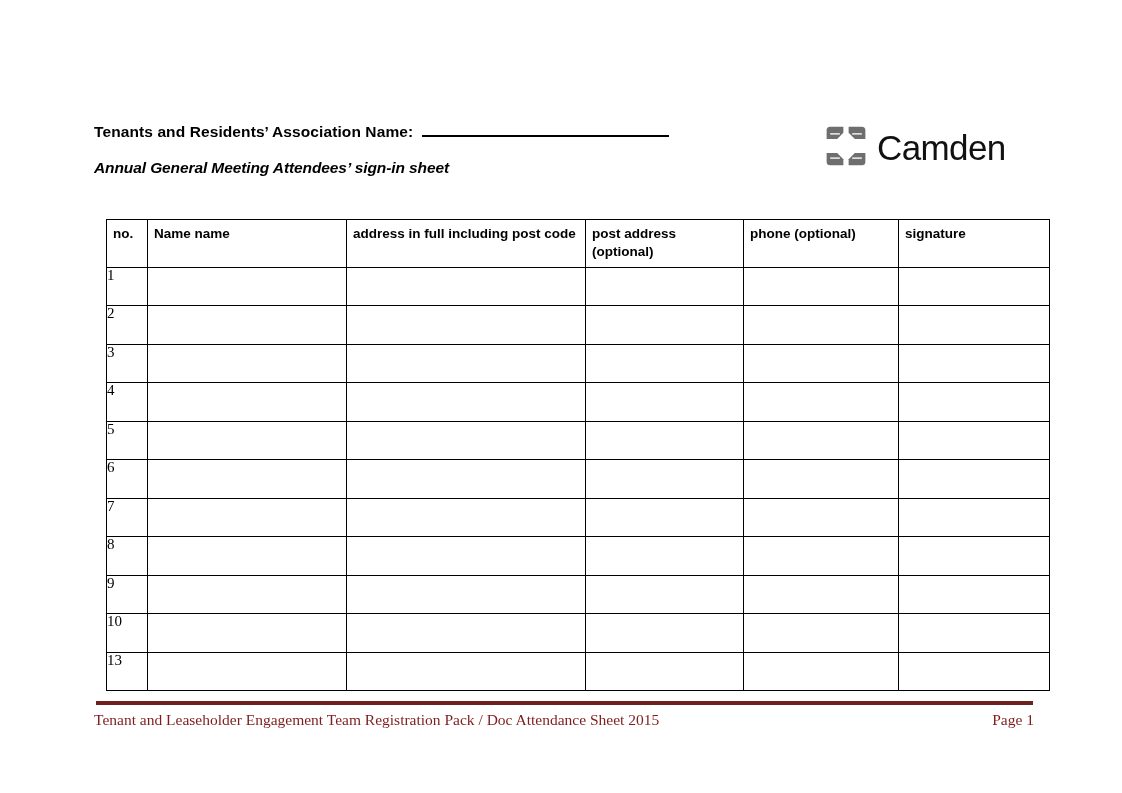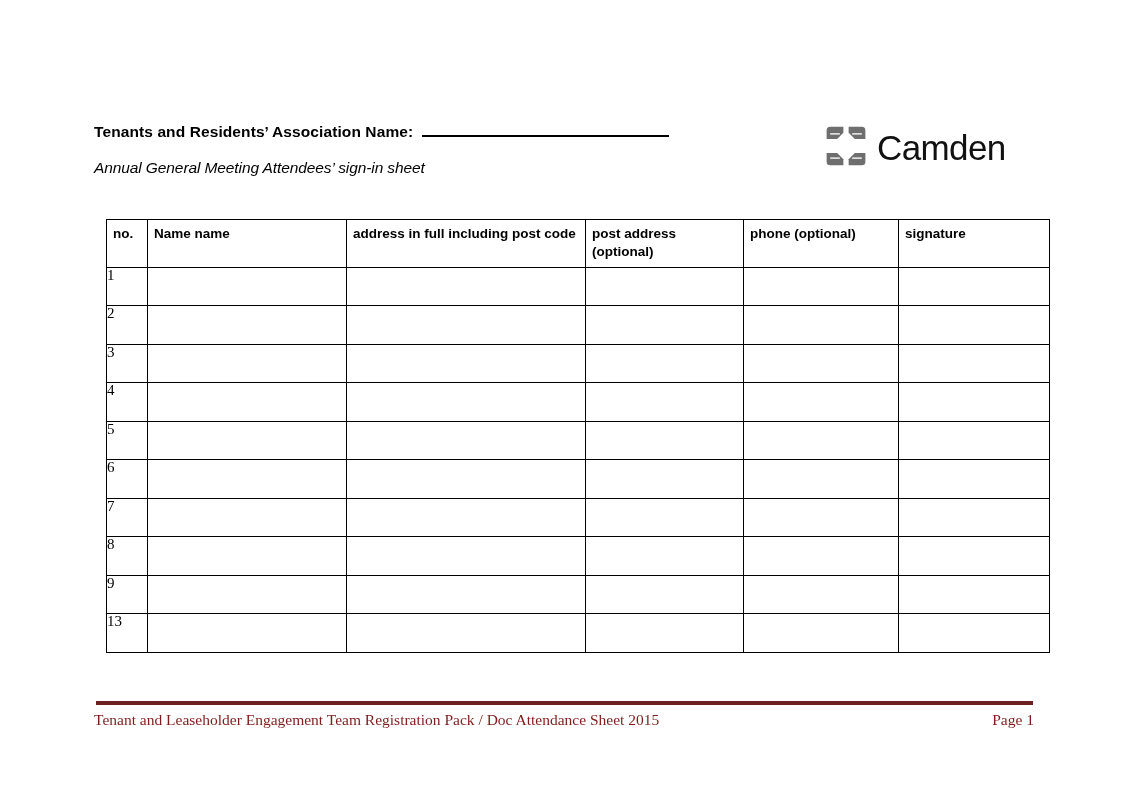--- a/index.html
+++ b/index.html
@@ -44,21 +44,21 @@
     width: 247px;
     margin-left: 9px;
     border-bottom: 2px solid #000;
     height: 13px;
   }
   .subtitle {
     position: absolute;
     left: 94px;
     top: 159px;
     font-family: "Liberation Sans", sans-serif;
-    font-weight: normal;
+    font-weight: bold;
     font-style: italic;
     font-size: 15.5px;
     letter-spacing: -0.1px;
     white-space: nowrap;
   }
 
   
   .logo {
     position: absolute;
     left: 824px;
@@ -273,20 +273,28 @@
         </tr>
         <tr>
           <td class="num-cell">9</td>
           <td></td>
           <td></td>
           <td></td>
           <td></td>
           <td></td>
         </tr>
         <tr>
+          <td class="num-cell">10</td>
+          <td></td>
+          <td></td>
+          <td></td>
+          <td></td>
+          <td></td>
+        </tr>
+        <tr>
           <td class="num-cell">13</td>
           <td></td>
           <td></td>
           <td></td>
           <td></td>
           <td></td>
         </tr>
       </tbody>
   </table>
 

